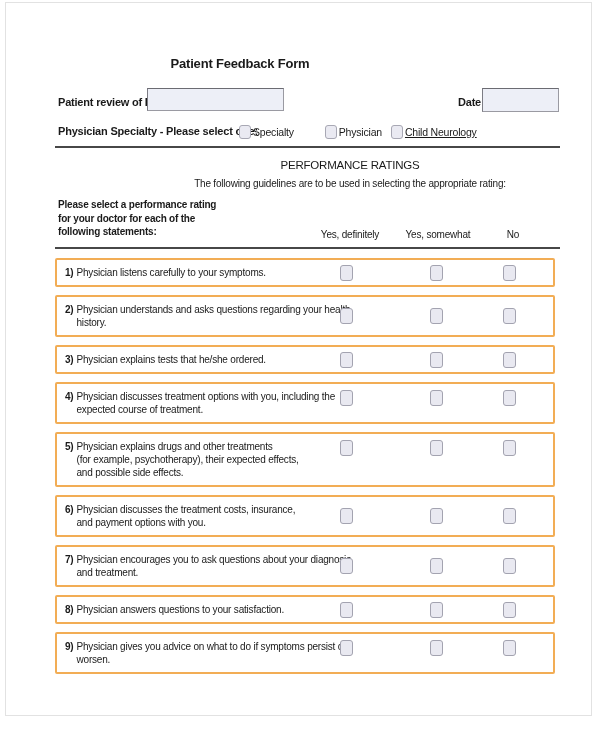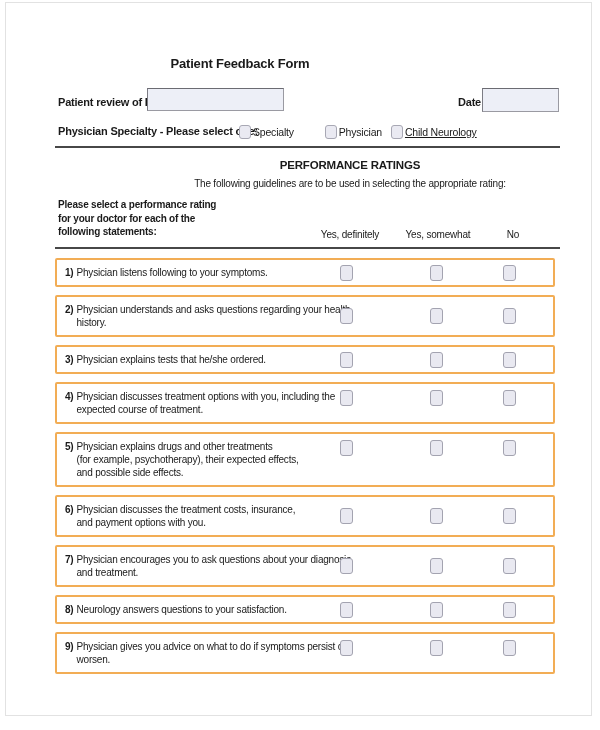--- a/index.html
+++ b/index.html
@@ -15,21 +15,21 @@
   .lbl{font-weight:bold;font-size:11px;letter-spacing:-0.2px;white-space:nowrap;}
   .field{background:#edeff7;border:1px solid #9a9aa2;border-top-color:#6b6b72;border-left-color:#7c7c84;
     font-size:11px;padding:0 4px;box-sizing:border-box;font-family:"Liberation Sans",sans-serif;}
   #review-field{left:147px;top:88px;width:137px;height:23px;}
   #date-field{left:482px;top:88px;width:77px;height:24px;}
   .opt{display:inline-flex;align-items:center;font-size:10.5px;letter-spacing:-0.2px;cursor:default;}
   .opt-cb{display:inline-block;width:10px;height:12px;border:1.2px solid #a8a8b4;border-radius:3px;
     background:#eaeaf2;margin-right:2px;}
   .opt-label{white-space:nowrap;}
   .rule{height:2px;background:#474747;}
-  .perf-head{left:130px;top:159px;width:440px;text-align:center;font-weight:bold;font-size:11.5px;letter-spacing:-0.2px;}
+  .perf-head{left:130px;top:159px;width:440px;text-align:center;font-weight:normal;font-size:11.5px;letter-spacing:-0.2px;}
   .perf-sub{left:110px;top:178px;width:480px;text-align:center;font-size:10px;letter-spacing:-0.2px;}
   .instructions{left:58px;top:198px;width:210px;font-size:10px;line-height:13.5px;letter-spacing:-0.2px;white-space:pre-line;font-weight:bold;}
   .colhead{top:229px;width:100px;text-align:center;font-size:10px;letter-spacing:-0.2px;}
   #col1{left:300px;} #col2{left:388px;} #col3{left:463px;}
   .rows{left:55px;top:258px;width:500px;}
   .row{position:relative;border:2px solid var(--accent,#f2ad55);border-radius:2px;background:#fff;
     margin-bottom:8px;padding:6px 8px;box-sizing:border-box;min-height:29px;}
   .row-line{display:flex;align-items:flex-start;}
   .row-num{font-weight:bold;font-size:10px;letter-spacing:-0.2px;margin-right:3px;line-height:13px;}
   .row-text{font-size:10px;letter-spacing:-0.2px;line-height:13px;white-space:pre;max-width:320px;}
@@ -80,21 +80,21 @@
 <div class="abs colhead" id="col1">Yes, definitely</div>
 <div class="abs colhead" id="col2">Yes, somewhat</div>
 <div class="abs colhead" id="col3">No</div>
 
 <div class="abs rule" style="left:55px;top:247px;width:505px;"></div>
 
 <div class="abs rows" id="rows">
   <div class="row">
     <div class="row-line">
       <span class="row-num">1)</span>
-        <span class="row-text">Physician listens following to your symptoms.</span>
+        <span class="row-text">Physician listens carefully to your symptoms.</span>
     </div>
     <span class="cb cb1"></span>
     <span class="cb cb2"></span>
     <span class="cb cb3"></span>
   </div>
 
   <div class="row">
     <div class="row-line">
       <span class="row-num">2)</span>
         <span class="row-text">Physician understands and asks questions regarding your health
@@ -156,21 +156,21 @@
 and treatment.</span>
     </div>
     <span class="cb cb1"></span>
     <span class="cb cb2"></span>
     <span class="cb cb3"></span>
   </div>
 
   <div class="row">
     <div class="row-line">
       <span class="row-num">8)</span>
-        <span class="row-text">Neurology answers questions to your satisfaction.</span>
+        <span class="row-text">Physician answers questions to your satisfaction.</span>
     </div>
     <span class="cb cb1"></span>
     <span class="cb cb2"></span>
     <span class="cb cb3"></span>
   </div>
 
   <div class="row top">
     <div class="row-line">
       <span class="row-num">9)</span>
         <span class="row-text">Physician gives you advice on what to do if symptoms persist or

